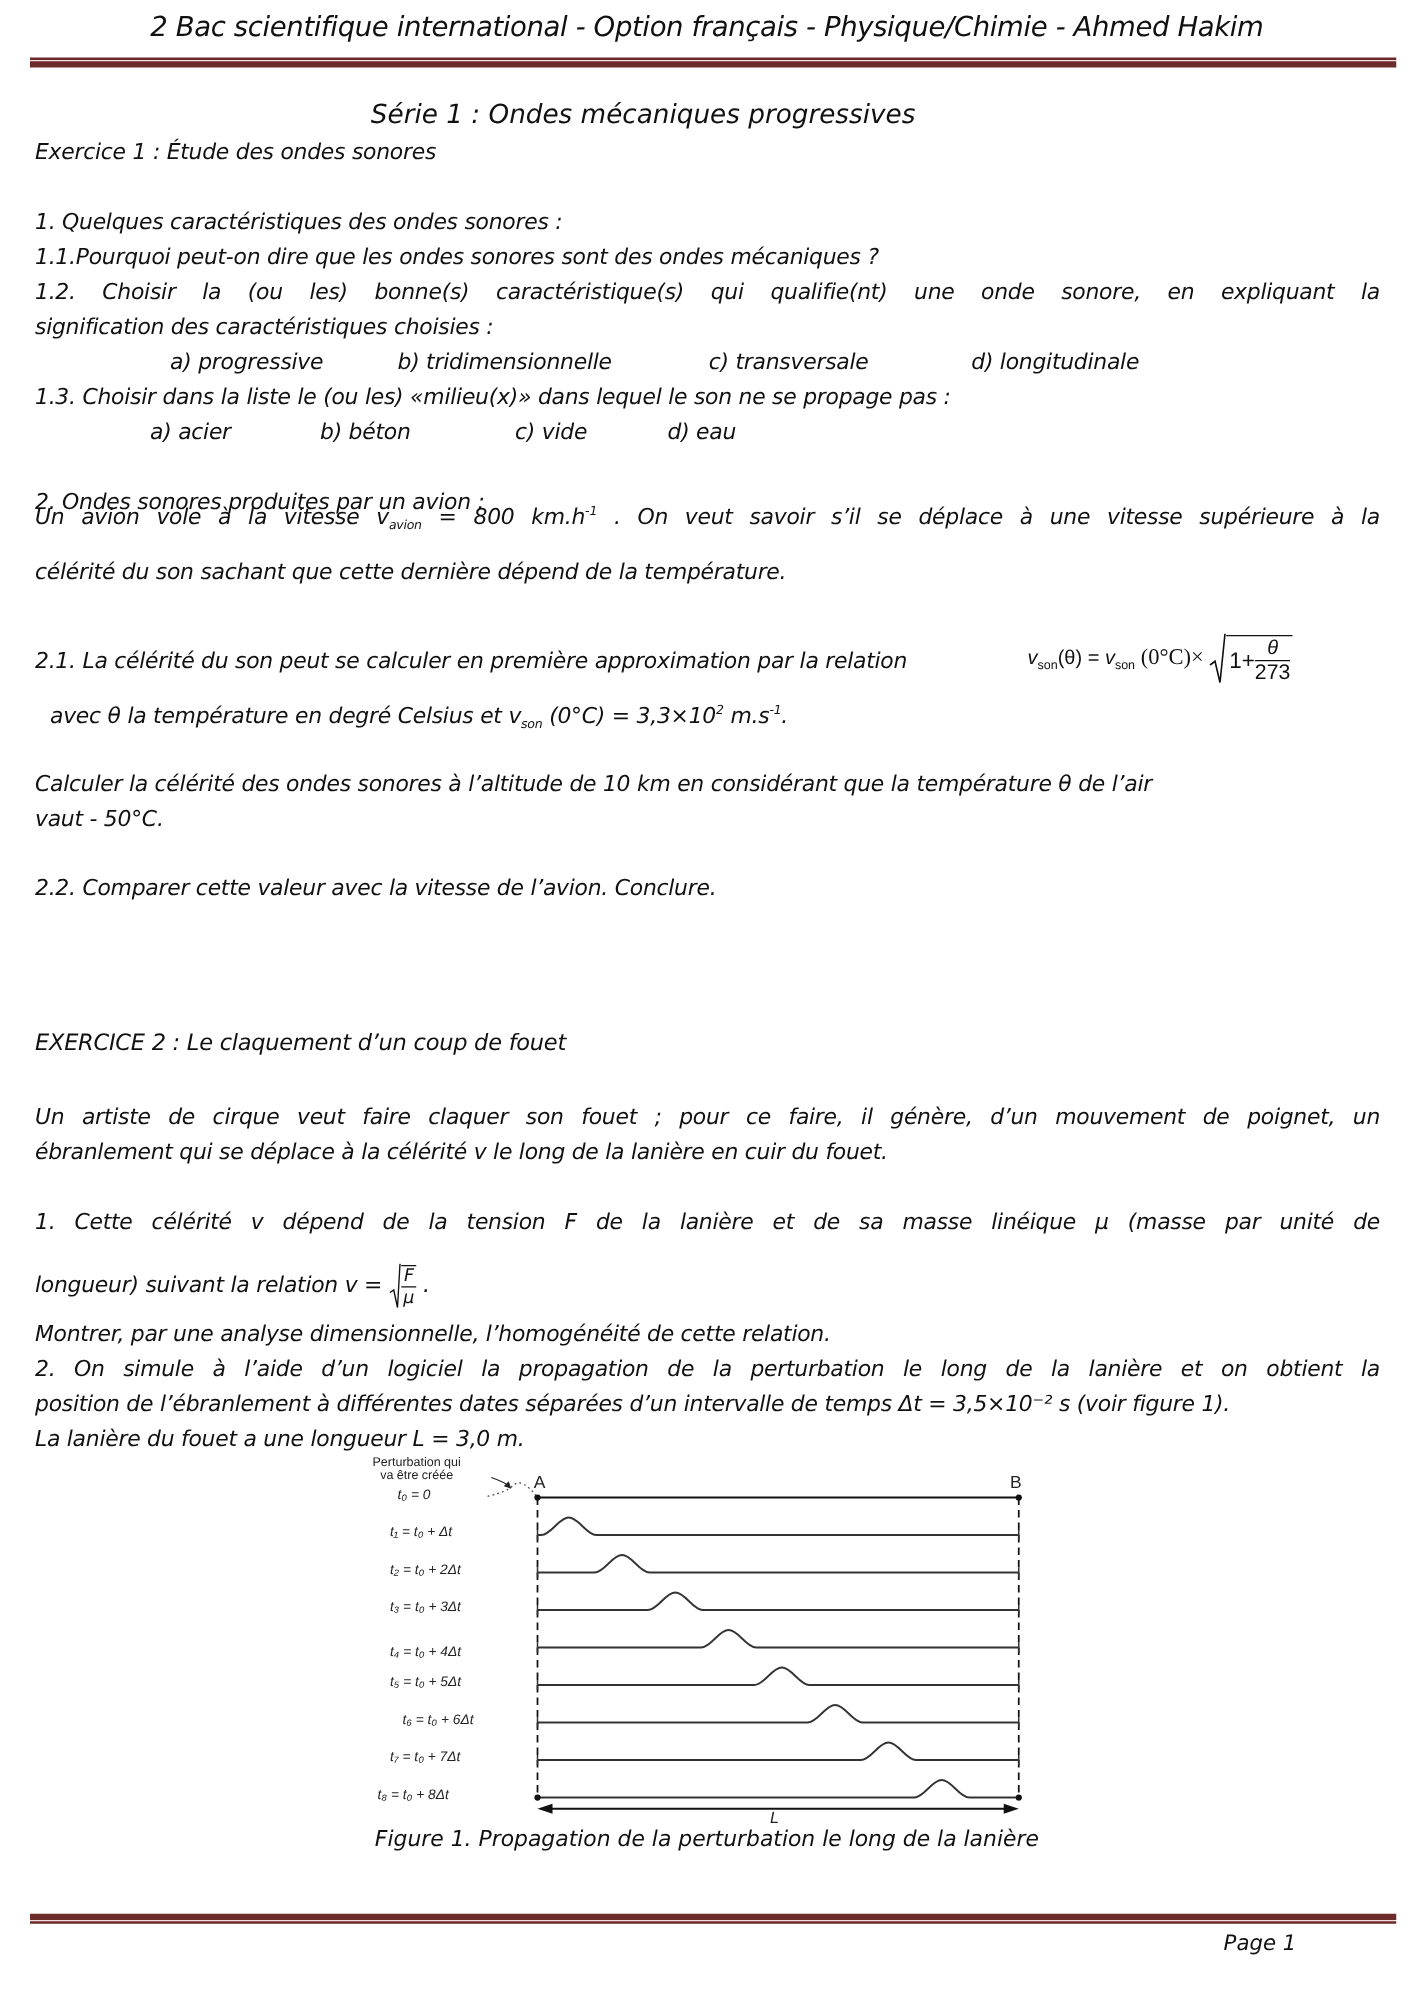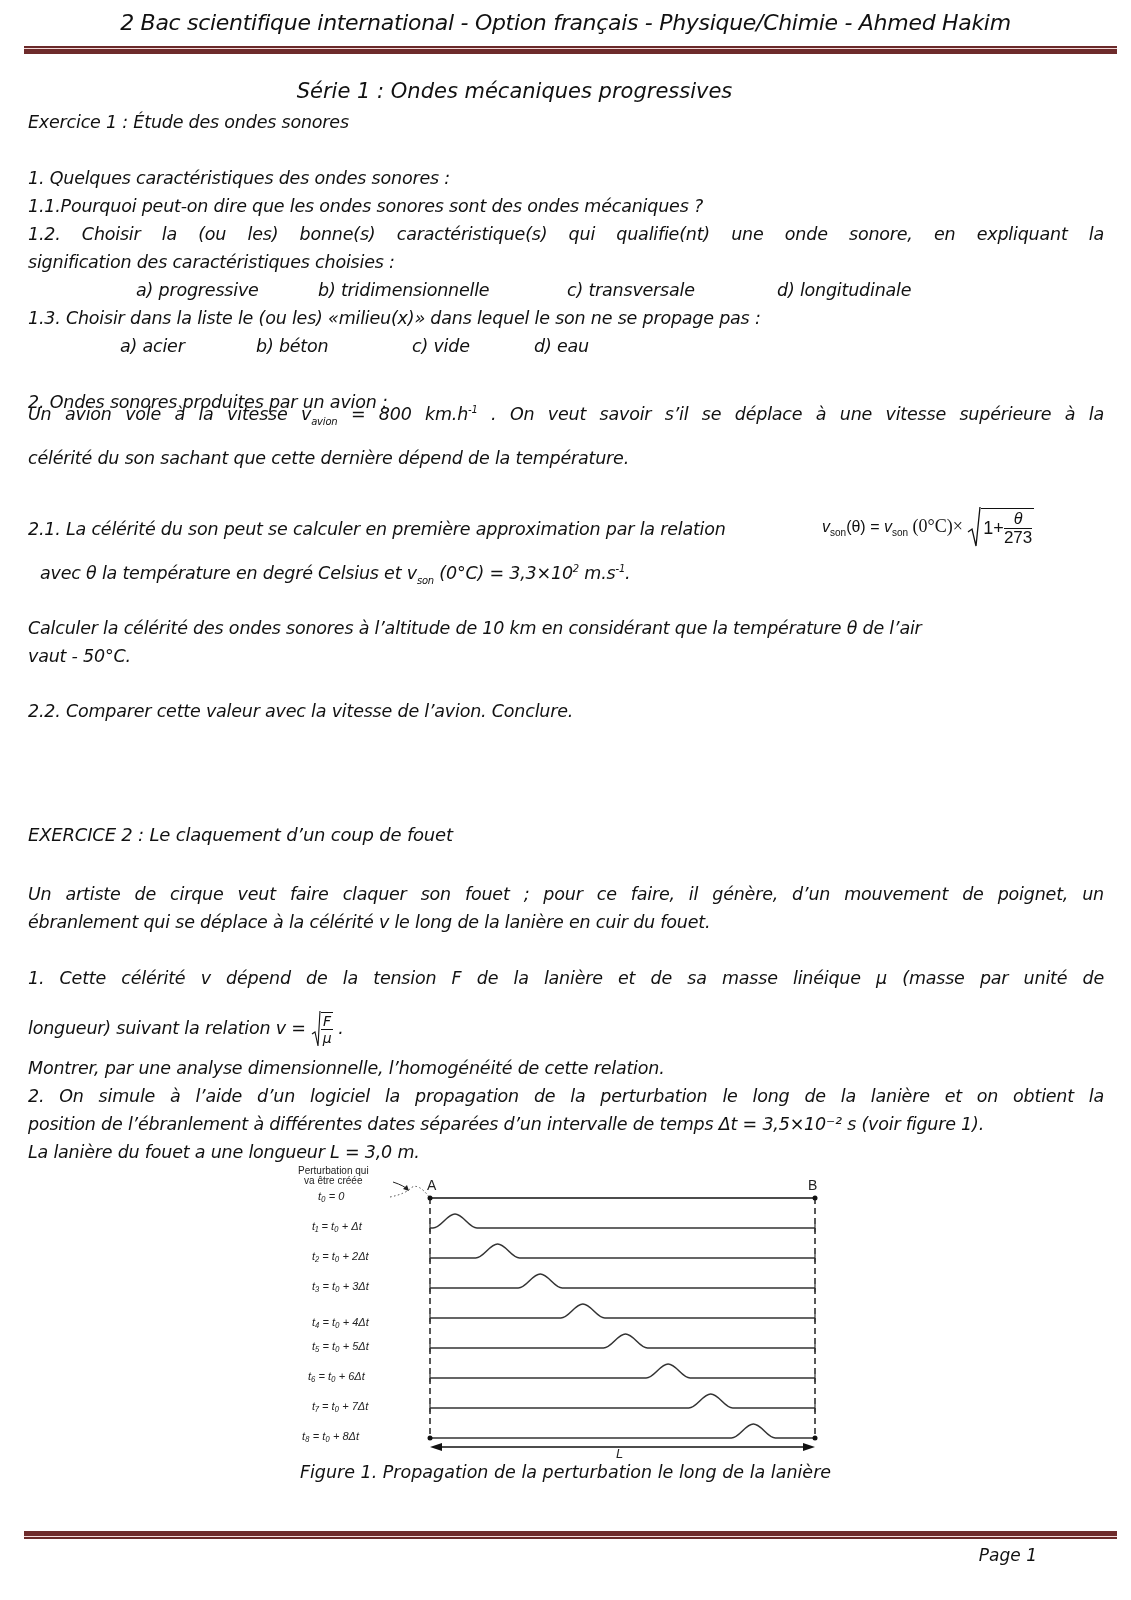--- a/index.html
+++ b/index.html
@@ -138,21 +138,21 @@
   <div class="abs fig-label" style="left:147px; top:17px; font-style:normal; font-size:14px;">A</div>
   <div class="abs fig-label" style="left:528px; top:17px; font-style:normal; font-size:14px;">B</div>
   <div class="abs fig-label" style="left:336px; top:286px; font-size:13px;">L</div>
   <div id="row-labels">
       <div class="abs fig-label" style="left: 38px; top: 30px;">t₀ = 0</div>
       <div class="abs fig-label" style="left: 32px; top: 60px;">t₁ =  t₀  +  Δt</div>
       <div class="abs fig-label" style="left: 32px; top: 90px;">t₂ =  t₀  +  2Δt</div>
       <div class="abs fig-label" style="left: 32px; top: 120px;">t₃ =  t₀  +  3Δt</div>
       <div class="abs fig-label" style="left: 32px; top: 156px;">t₄ =  t₀  +  4Δt</div>
       <div class="abs fig-label" style="left: 32px; top: 180px;">t₅ =  t₀  +  5Δt</div>
-      <div class="abs fig-label" style="left: 28px; top: 210px; text-align: right;">t₆ =  t₀  +  6Δt</div>
+      <div class="abs fig-label" style="left: 42px; top: 210px; text-align: right;">t₆ =  t₀  +  6Δt</div>
       <div class="abs fig-label" style="left: 32px; top: 240px;">t₇ =  t₀  +  7Δt</div>
       <div class="abs fig-label" style="left: 22px; top: 270px;">t₈ =  t₀  +  8Δt</div>
     </div>
 </div>
 <div class="abs caption">Figure 1. Propagation de la perturbation le long de la lanière</div>
 
 <div class="abs rule" style="top:1531px;">
   <div class="thick"></div>
     <div class="gap"></div>
     <div class="thin"></div>

